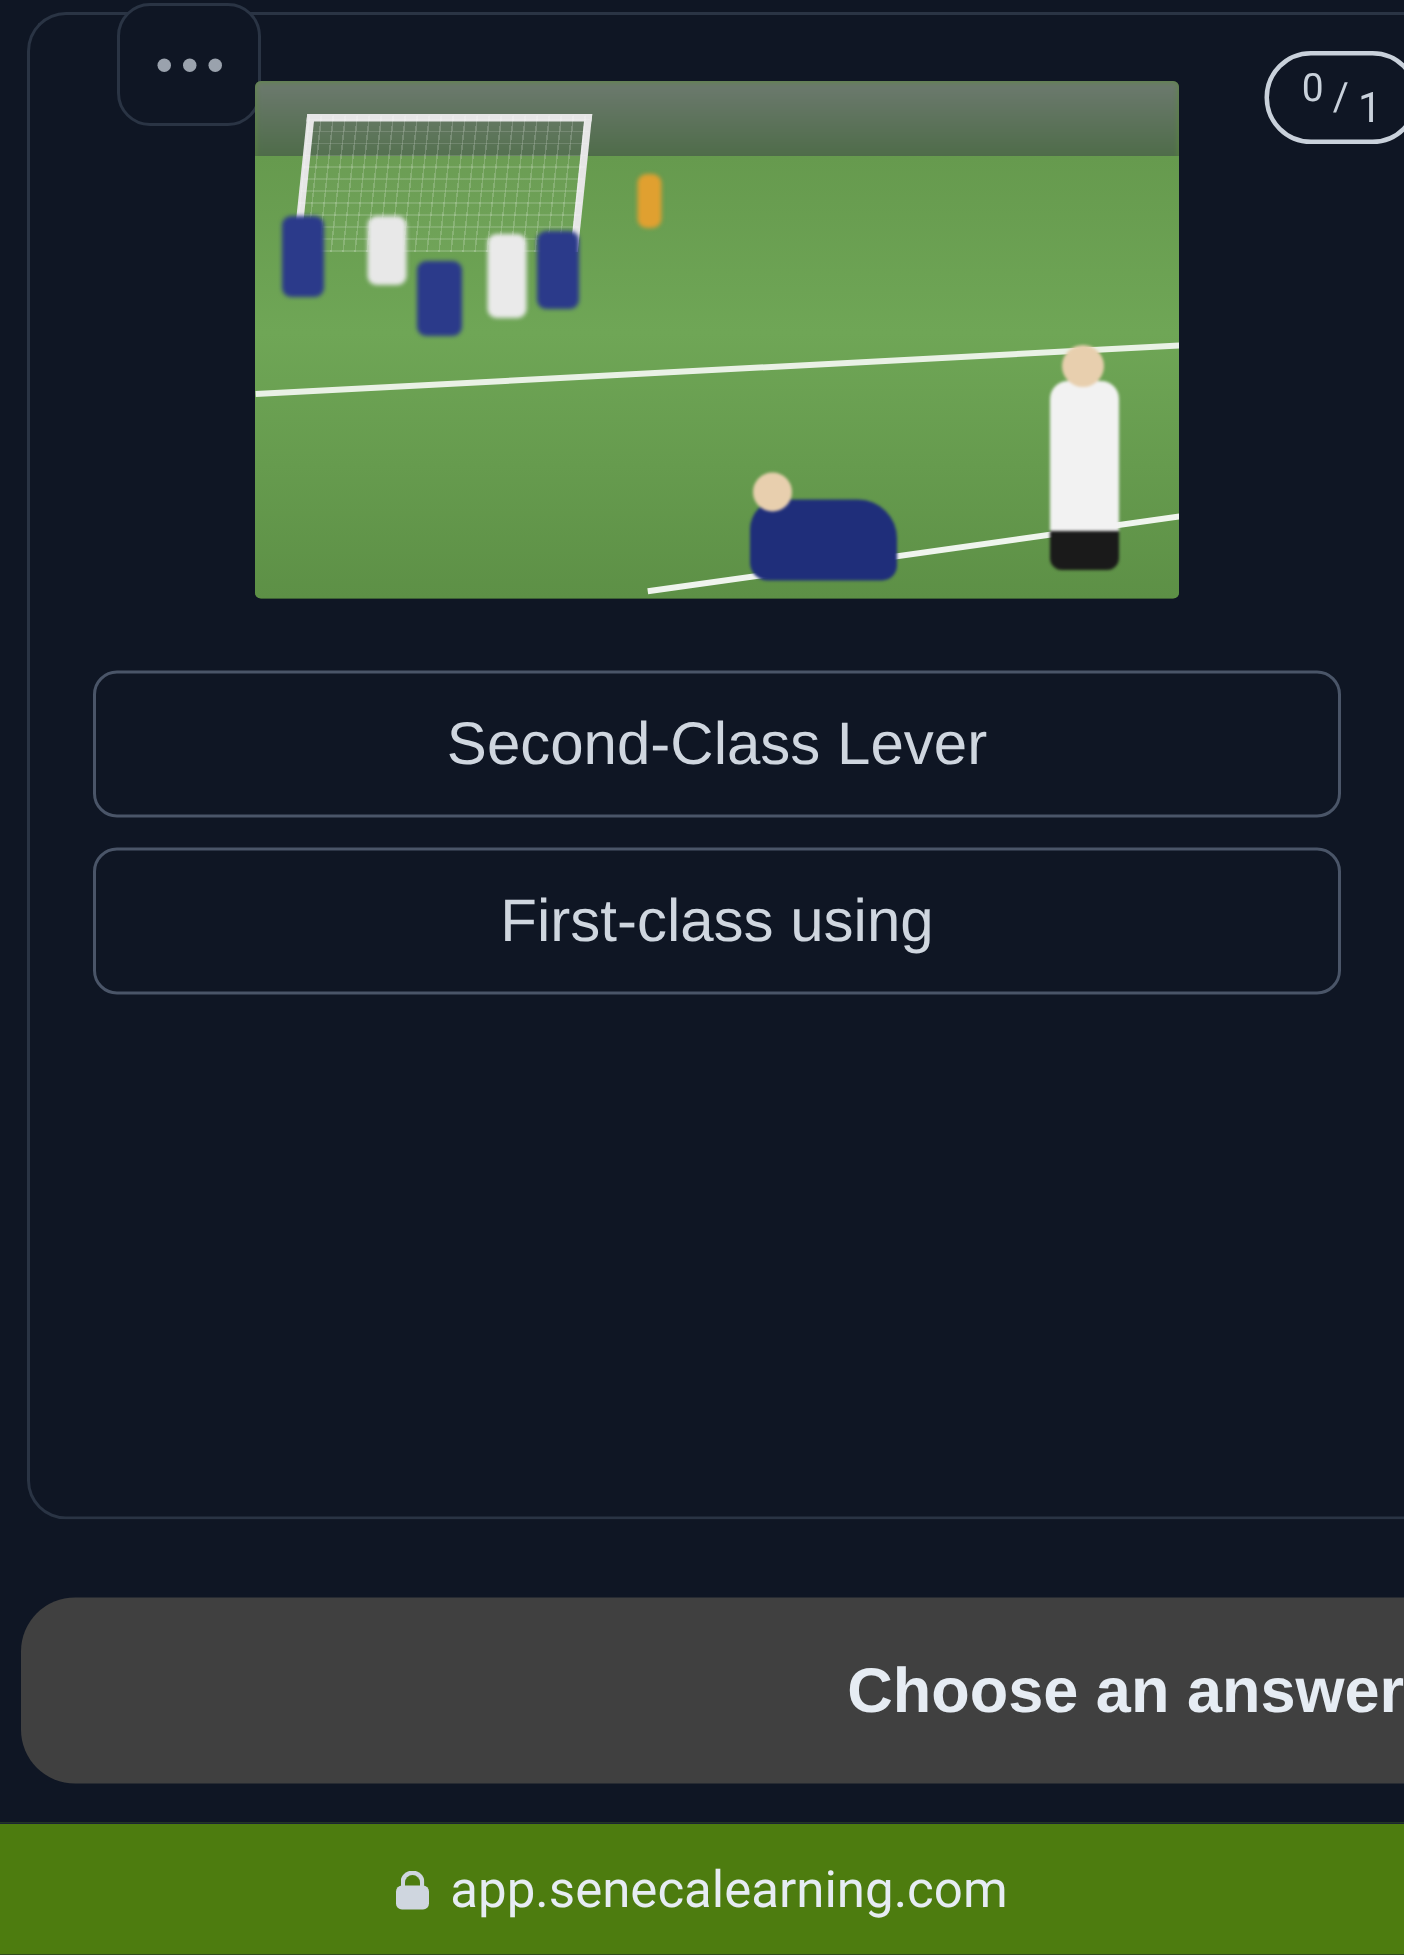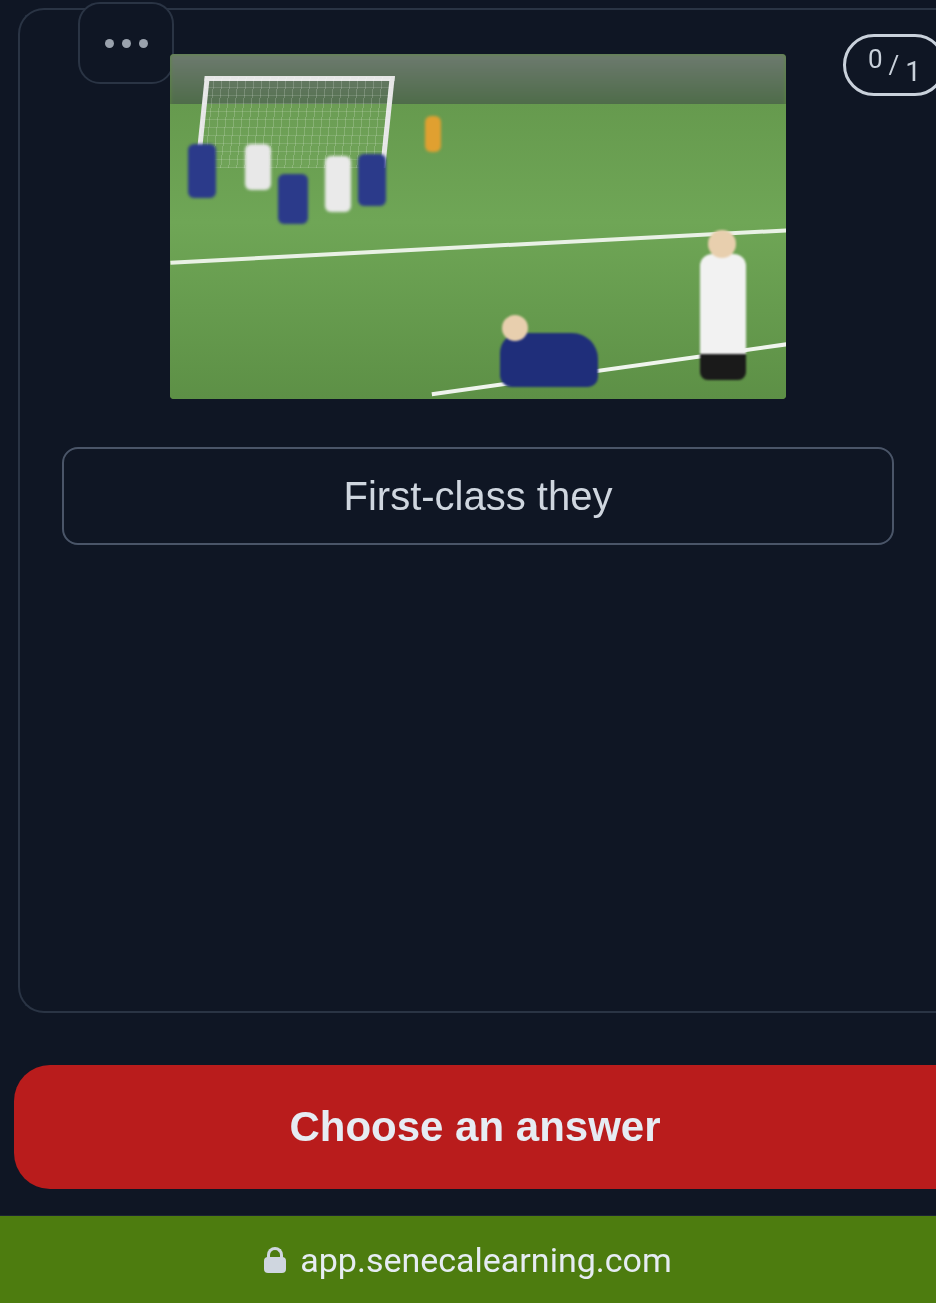--- a/index.html
+++ b/index.html
@@ -171,24 +171,24 @@
     width: 100%;
   }
   .footer-btn {
     position: absolute;
     left: 14px;
     right: 0;
     bottom: 114px;
     height: 124px;
     border-top-left-radius: 36px;
     border-bottom-left-radius: 36px;
-    background: #b91c1c;
-    display: flex;
-    align-items: center;
-    justify-content: center;
+    background: #404040;
+    display: flex;
+    align-items: center;
+    justify-content: flex-end;
     color: #e6ecf3;
     font-size: 42px;
     font-weight: 600;
     border: none;
     cursor: pointer;
   }
   .urlbar {
     position: absolute;
     left: 0; right: 0; bottom: 0;
     height: 88px;
@@ -245,21 +245,24 @@
     <div class="player p3"></div>
     <div class="player p4"></div>
     <div class="player p5"></div>
     <div class="player ref"></div>
     <div class="runner"></div>
     <div class="crouch"></div>
   </div>
 
   <div class="options">
     <button class="option">
-      <span>First-class they</span>
+      <span>Second-Class Lever</span>
+    </button>
+    <button class="option">
+      <span>First-class using</span>
     </button>
   </div>
 
 </div>
 
 <button class="footer-btn">
   <span>Choose an answer</span>
 </button>
 
 <div class="urlbar">

